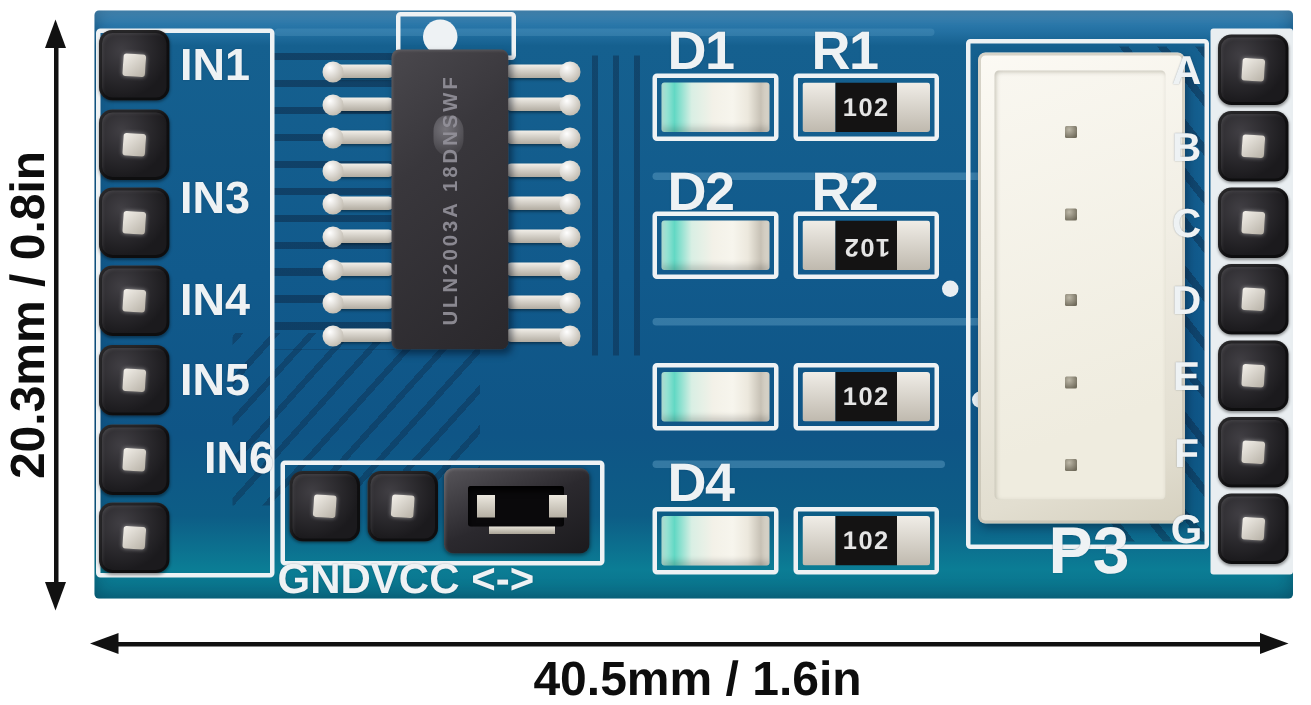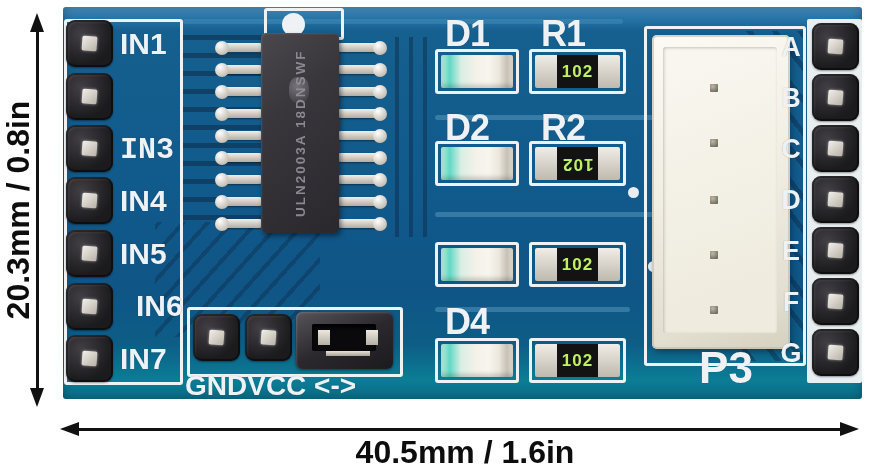--- a/index.html
+++ b/index.html
@@ -97,21 +97,21 @@
   .led {
     position:absolute; inset:3px; border-radius:2px;
     background: linear-gradient(90deg,
       #bdeade 0%, #62d8c4 12%, #d9efe4 28%, #f3f1e8 48%,
       #f7f5ed 66%, #ece8dd 80%, #c7c1b5 92%, #e6e2d7 100%);
     box-shadow: inset 0 -3px 4px rgba(0,0,0,.18);
   }
   .res { position:absolute; inset:3px; display:flex; border-radius:2px; overflow:hidden; }
   .res .padL, .res .padR { width:26%; background:linear-gradient(180deg,#f0ede7,#bfb9ae); }
   .res .rbody {
-    flex:1; background:#141313; color:#bef264; display:flex; align-items:center;
+    flex:1; background:#141313; color:#e5e5e5; display:flex; align-items:center;
     justify-content:center; font-size:17px; font-weight:bold; letter-spacing:1px;
   }
   .res.flip .rbody span { display:inline-block; transform:rotate(180deg); }
 
   
   .conn-body {
     position:absolute; left:589px; top:28px; width:138px; height:314px; border-radius:5px;
     background: linear-gradient(160deg,#fcfaf4 0%, #f1eee4 45%, #e2ded0 85%, #d5d0bf 100%);
     box-shadow: 2px 3px 6px rgba(0,15,35,.35), inset 0 0 0 2px rgba(190,185,170,.6);
   }
@@ -186,25 +186,24 @@
 
     <div class="silk" style="left:1px; top:12px; width:113px; height:360px;"></div>
     <div class="pin" style="left:3px; top:13px;"></div>
     <div class="pin" style="left:3px; top:66px;"></div>
     <div class="pin" style="left:3px; top:118px;"></div>
     <div class="pin" style="left:3px; top:170px;"></div>
     <div class="pin" style="left:3px; top:223px;"></div>
     <div class="pin" style="left:3px; top:276px;"></div>
     <div class="pin" style="left:3px; top:328px;"></div>
     <div class="silk-label in-label" style="left:57px; top:20px;">IN1</div>
-    <div class="silk-label in-label" style="left:57px; top:126px;font-family:Liberation Mono, monospace;">IN3</div>
+    <div class="silk-label in-label" style="left:57px; top:109px;">IN3</div>
     <div class="silk-label in-label" style="left:57px; top:177px;">IN4</div>
     <div class="silk-label in-label" style="left:57px; top:230px;">IN5</div>
     <div class="silk-label in-label" style="left:73px; top:282px;">IN6</div>
-    <div class="silk-label in-label" style="left:57px; top:335px;">IN7</div>
 
     <div class="silk" style="left:201px; top:1px; width:74px; height:26px;"></div>
     <div class="chip-dot"></div>
     <div class="icpin icpin-l" style="top:36px;"></div>
     <div class="icpin icpin-l" style="top:58px;"></div>
     <div class="icpin icpin-l" style="top:80px;"></div>
     <div class="icpin icpin-l" style="top:102px;"></div>
     <div class="icpin icpin-l" style="top:124px;"></div>
     <div class="icpin icpin-l" style="top:146px;"></div>
     <div class="icpin icpin-l" style="top:168px;"></div>

